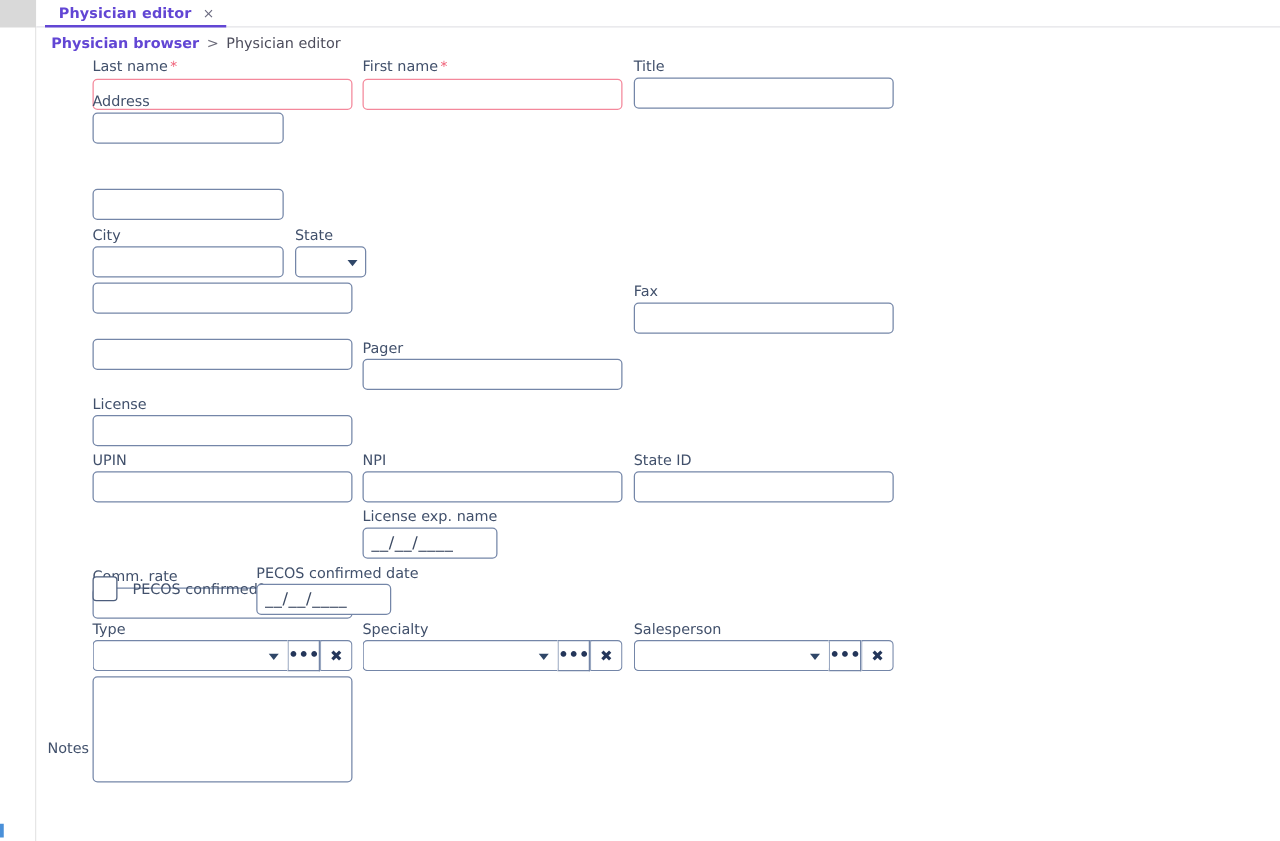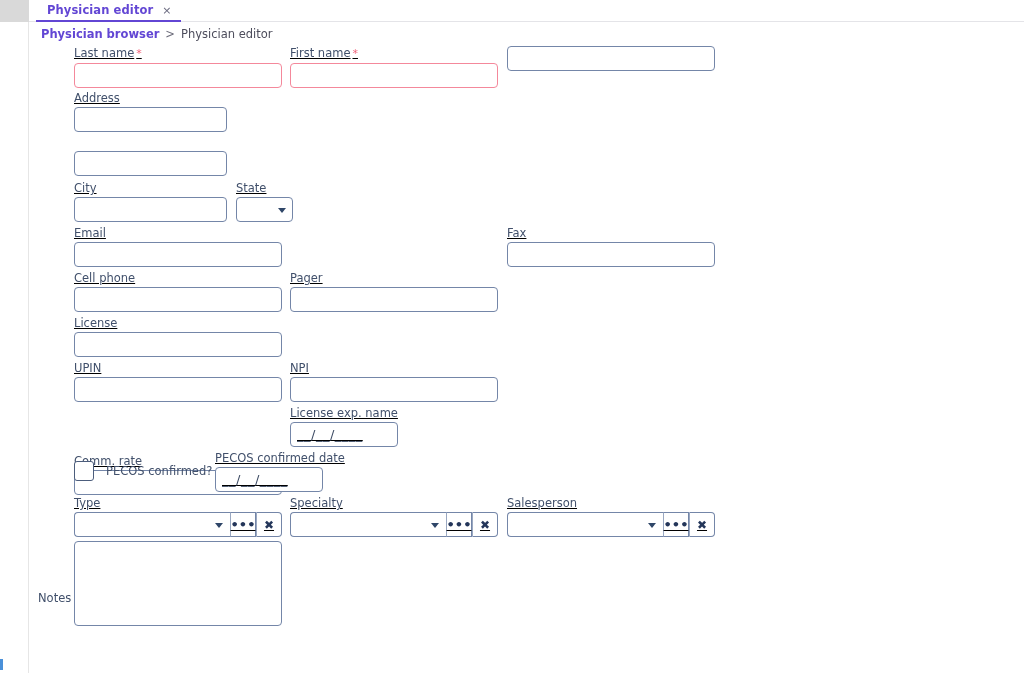--- a/index.html
+++ b/index.html
@@ -86,21 +86,21 @@
   .crumb-current {
     color: #4d4d5c;
     white-space: nowrap;
   }
 
   
   .form {
     position: absolute; left: 0; top: 0;
     width: 1024px; height: 673px;
   }
-  .field { position: absolute; text-decoration: underline; }
+  .field { position: absolute; }
   .lbl {
     font-size: 11.5px;
     color: #41506b;
     white-space: nowrap;
     line-height: 14px;
     margin-bottom: 2px;
   }
   .req-star {
     color: #f0637a;
     font-size: 11px;
@@ -257,24 +257,25 @@
       <div class="lbl"><span>Last name</span><span class="req-star">*</span></div>
       <input class="inp req" type="text" value="" style="">
     </div>
 
     <div class="field" style="left:290px; top:46px; width:208px;">
       <div class="lbl"><span>First name</span><span class="req-star">*</span></div>
       <input class="inp req" type="text" value="" style="">
     </div>
 
     <div class="field" style="left:507px; top:46px; width:208px;">
-      <input class="inp" type="text" value="" style="">
-    </div>
-
-    <div class="field" style="left:74px; top:91px; width:153px;">
+      <div class="lbl">Title</div>
+      <input class="inp" type="text" value="" style="">
+    </div>
+
+    <div class="field" style="left:74px; top:74px; width:153px;">
       <div class="lbl">Address</div>
       <input class="inp" type="text" value="" style="">
     </div>
 
     <div class="field" style="left:74px; top:151px; width:153px;">
       <input class="inp" type="text" value="" style="">
     </div>
 
     <div class="field" style="left:74px; top:181px; width:153px;">
       <div class="lbl">City</div>
@@ -284,32 +285,30 @@
     <div class="field" style="left:236px; top:181px; width:57px;">
       <div class="lbl">State</div>
       <div class="sel-wrap">
         <input class="inp" type="text" readonly="" value="" style="">
         <span class="caret"></span>
       </div>
     </div>
 
 
     <div class="field" style="left:74px; top:226px; width:208px;">
-      <div class="lbl">Email</div>
       <input class="inp" type="text" value="" style="">
     </div>
 
 
     <div class="field" style="left:507px; top:226px; width:208px;">
       <div class="lbl">Fax</div>
       <input class="inp" type="text" value="" style="">
     </div>
 
     <div class="field" style="left:74px; top:271px; width:208px;">
-      <div class="lbl">Cell phone</div>
       <input class="inp" type="text" value="" style="">
     </div>
 
     <div class="field" style="left:290px; top:271px; width:208px;">
       <div class="lbl">Pager</div>
       <input class="inp" type="text" value="" style="">
     </div>
 
     <div class="field" style="left:74px; top:316px; width:208px;">
       <div class="lbl">License</div>
@@ -319,40 +318,44 @@
     <div class="field" style="left:290px; top:361px; width:208px;">
       <div class="lbl">NPI</div>
       <input class="inp" type="text" value="" style="">
     </div>
 
     <div class="field" style="left:74px; top:361px; width:208px;">
       <div class="lbl">UPIN</div>
       <input class="inp" type="text" value="" style="">
     </div>
 
+    <div class="field" style="left:507px; top:361px; width:208px;">
+      <div class="lbl">State ID</div>
+      <input class="inp" type="text" value="" style="">
+    </div>
 
     <div class="field" style="left:74px; top:406px; width:208px;margin-top:48px;">
       <div class="lbl">Comm. rate</div>
       <input class="inp" type="text" value="" style="">
     </div>
 
     <div class="field" style="left:290px; top:406px; width:108px;">
       <div class="lbl">License exp. name</div>
       <div class="date-wrap">
         <input class="date-inp" type="text" value="__/__/____" style="">
 
       </div>
     </div>
 
     <div class="cb-row" style="left:74px; top:461px;">
       <span class="cbox"></span>
       <span class="cb-label">PECOS confirmed?</span>
     </div>
 
-    <div class="field" style="left:215px; top:451px; width:108px;">
+    <div class="field" style="left:205px; top:451px; width:108px;">
       <div class="lbl">PECOS confirmed date</div>
       <div class="date-wrap">
         <input class="date-inp" type="text" value="__/__/____" style="">
 
       </div>
     </div>
 
     <div class="field" style="left:74px; top:496px; width:208px;">
       <div class="lbl">Type</div>
       <div class="combo-group">

